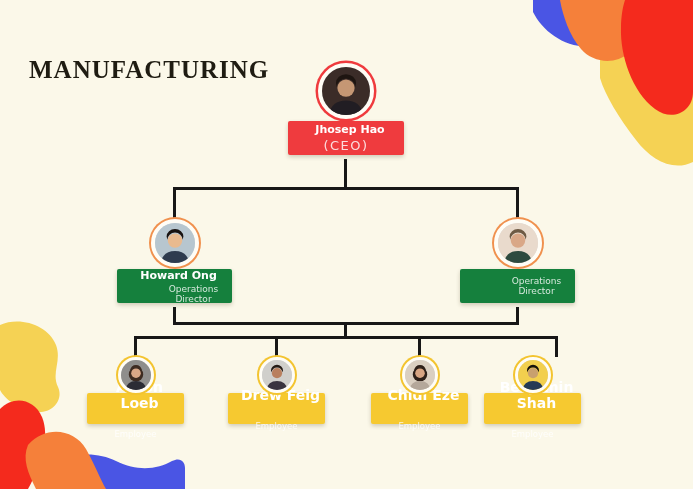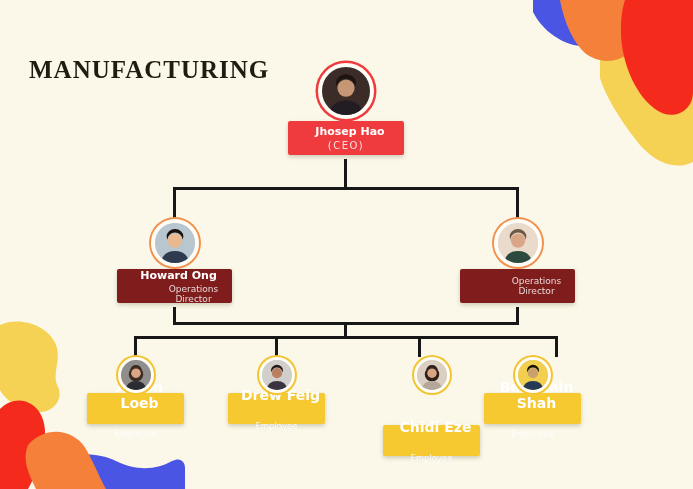--- a/index.html
+++ b/index.html
@@ -23,39 +23,39 @@
   .node{position:absolute;display:flex;flex-direction:column;align-items:center;}
   .avatar{border-radius:50%;overflow:hidden;background:#ddd;border:4px solid #FFFDF6;position:relative;z-index:2;}
   .avatar svg{display:block;width:100%;height:100%;}
   .ring-red{box-shadow:0 0 0 2.5px #EF3B3E;}
   .ring-orange{box-shadow:0 0 0 2px #F0914E;}
   .ring-yellow{box-shadow:0 0 0 2px #F3C430;}
   .card{width:100%;border-radius:2px;color:#fff;text-align:center;display:flex;flex-direction:column;justify-content:center;box-shadow:0 2px 4px rgba(60,45,10,.22);position:relative;z-index:1;}
   .card .name{font-weight:700;padding-left:8px;}
   .card .role{opacity:.82;}
   .card-red{background:#EF3B3E;}
-  .card-orange{background:#7f1d1d;}
+  .card-orange{background:#15803d;}
   .card-yellow{background:#F6C930;}
 
   
   .n-ceo{left:288px;top:63px;width:116px;}
   .n-ceo .avatar{width:48px;height:48px;margin-bottom:2px;}
   .n-ceo .card{height:34px;}
   .n-ceo .name{font-size:11px;margin-bottom:2px;}
-  .n-ceo .role{font-size:10px;letter-spacing:1.5px;}
+  .n-ceo .role{font-size:13px;letter-spacing:1.5px;}
 
   .n-dir{top:219px;width:115px;}
   .n-dir1{left:117px;} .n-dir2{left:460px;}
   .n-dir .avatar{width:40px;height:40px;margin-bottom:2px;}
   .n-dir .card{height:34px;}
   .n-dir .name{font-size:11px;margin-bottom:2px;}
   .n-dir .role{font-size:9px;margin-left:38px;}
 
   .n-emp{top:357px;width:97px;}
-  .n-emp1{left:87px;} .n-emp2{left:228px;} .n-emp3{left:383px;gap:32px;} .n-emp4{left:484px;}
+  .n-emp1{left:87px;} .n-emp2{left:228px;} .n-emp3{left:371px;} .n-emp4{left:484px;}
   .n-emp .avatar{width:30px;height:30px;border-width:3px;}
   .n-emp .card{height:31px;}
   .n-emp .name{font-size:14px;margin-bottom:18px;}
   .n-emp .role{font-size:8.5px;}
 
   
   .p-jhosep{--bg:#3B2C28;--skin:#C59774;--hair:#1E1511;--shirt:#211D23;}
   .p-howard{--bg:#B7C6CF;--skin:#E9BA8F;--hair:#181210;--shirt:#2E3B4E;}
   .p-avery{--bg:#E9DACC;--skin:#D9A787;--hair:#6E5A44;--shirt:#2E4A3F;}
   .p-aaron{--bg:#8F8E8C;--skin:#D9A787;--hair:#3D2B21;--shirt:#2C2C34;}

